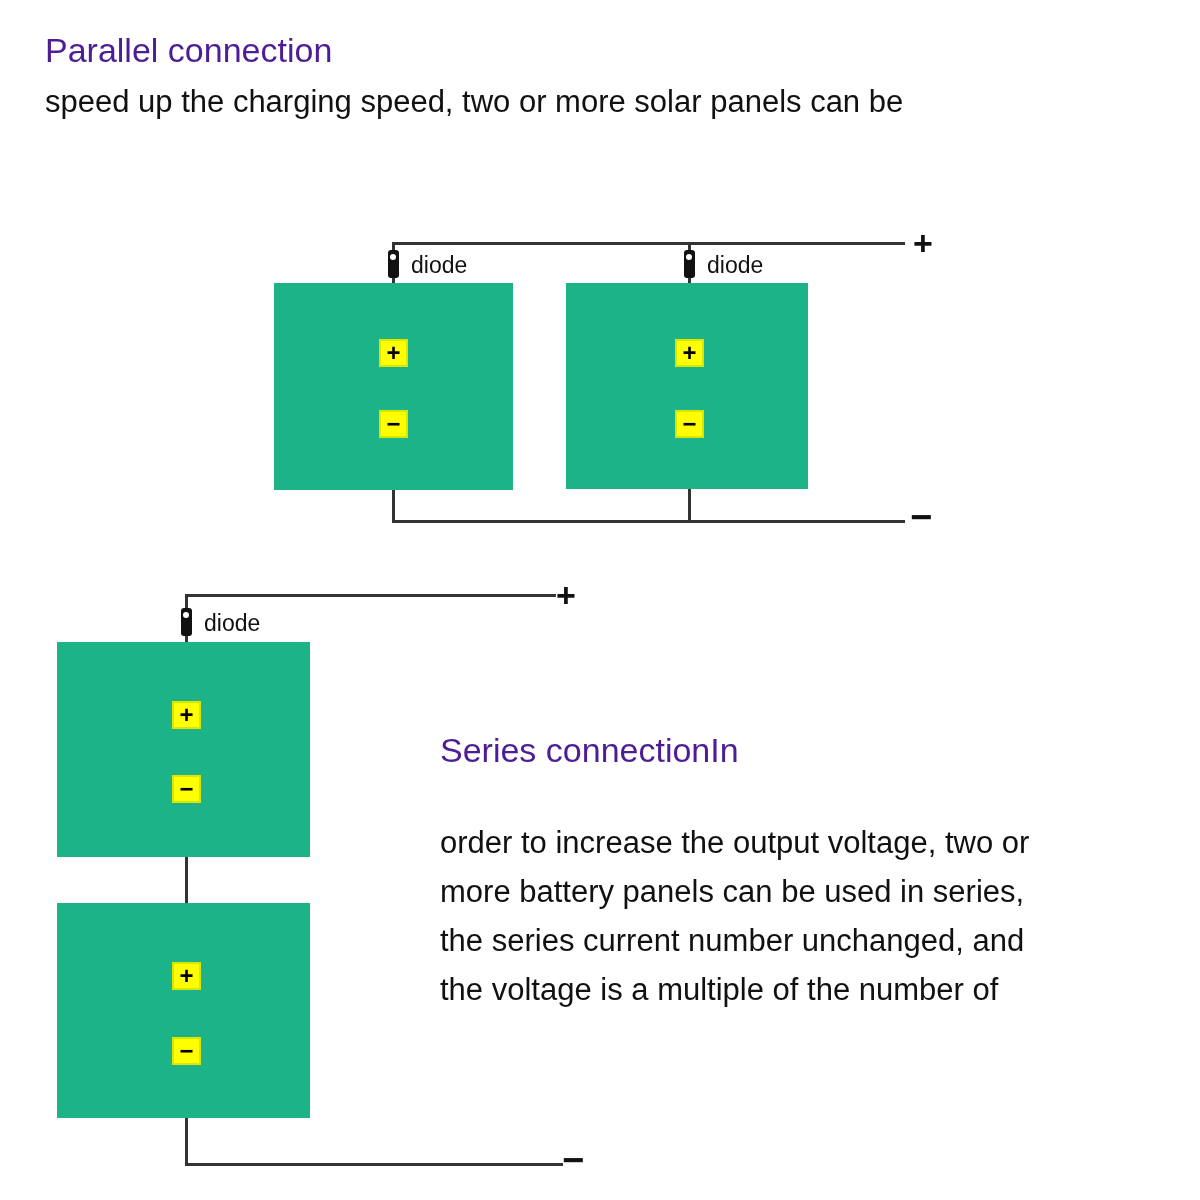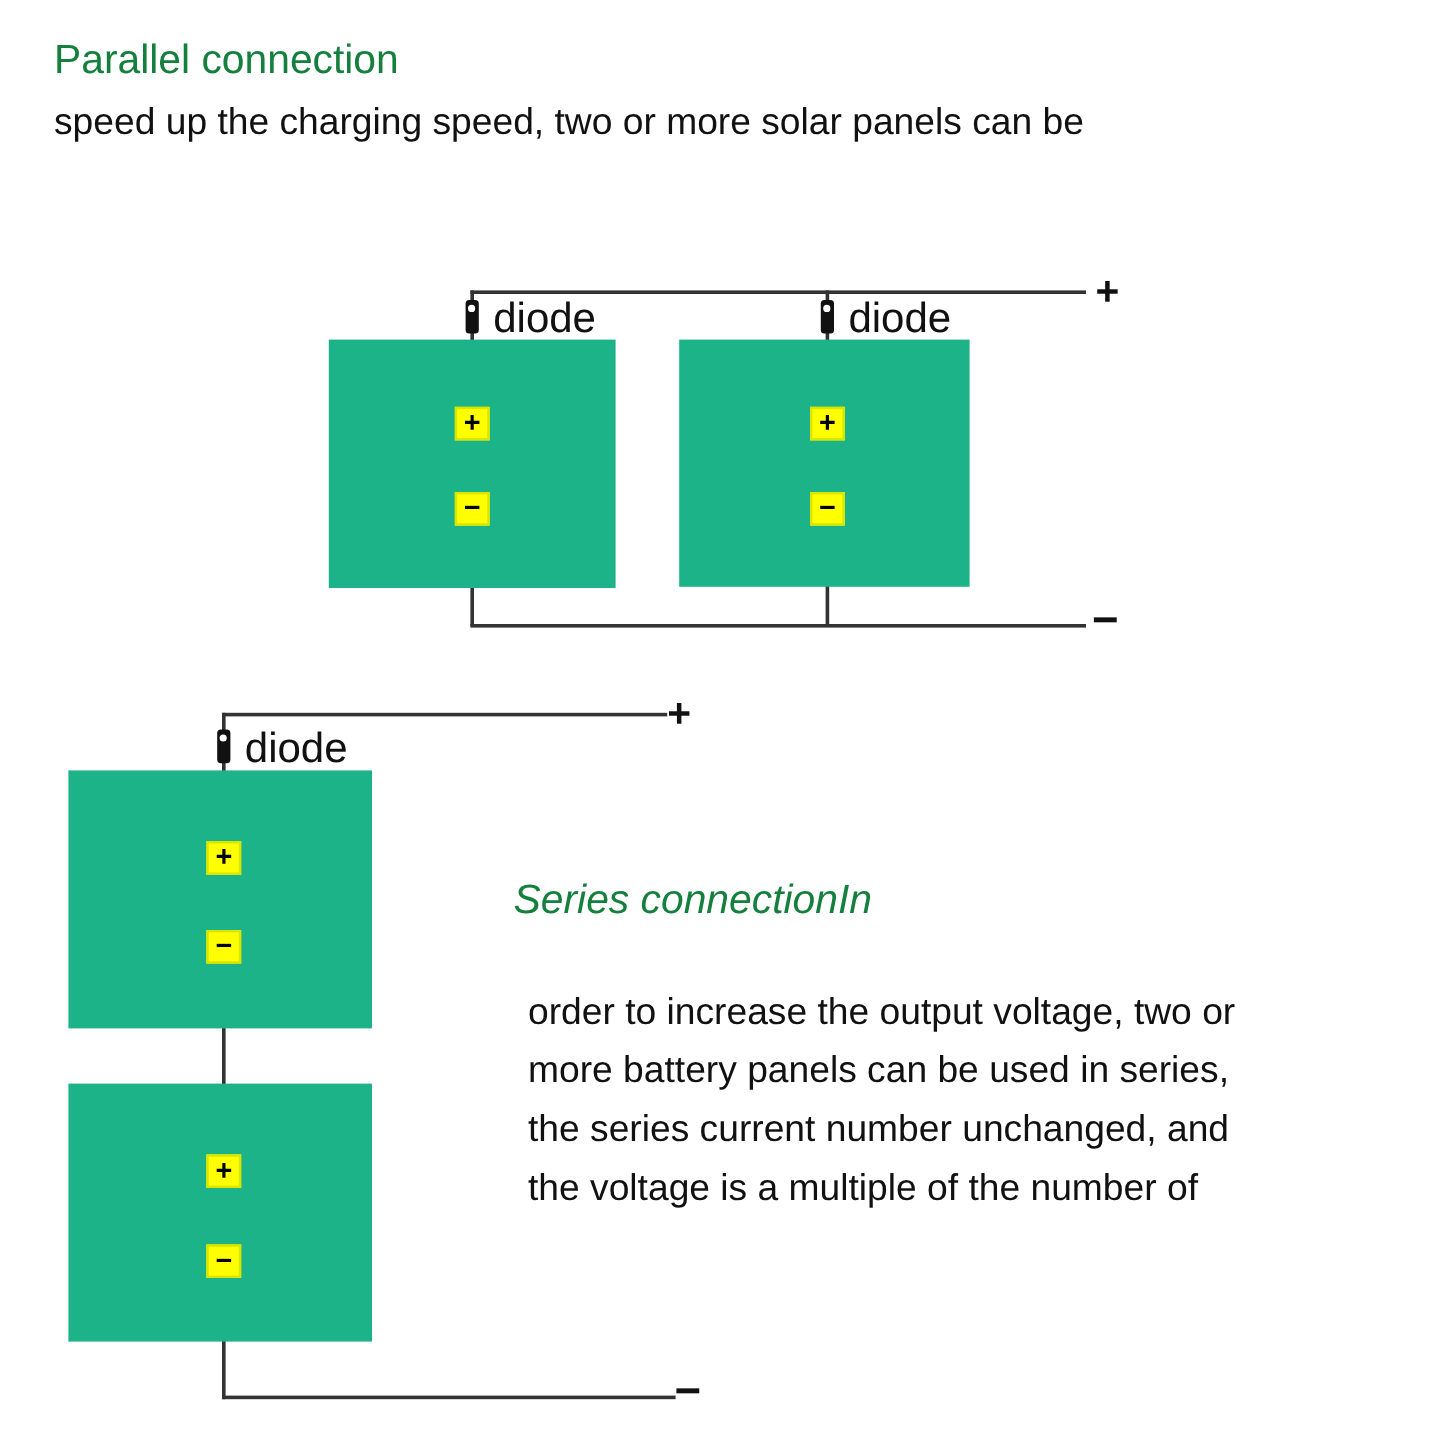--- a/index.html
+++ b/index.html
@@ -20,21 +20,21 @@
     overflow: hidden;
   }
 
   
   .heading {
     position: absolute;
     font-size: 34px;
     line-height: 40px;
     font-weight: 400;
     white-space: nowrap;
-    color: #15803d;
+    color: #4c1d95;
   }
   .para {
     position: absolute;
     font-size: 31px;
     line-height: 49px;
     font-weight: 400;
     color: #111111;
   }
   .para .ln { display: block; white-space: nowrap; }
 
@@ -76,21 +76,21 @@
     position: absolute;
     left: 2px;
     top: 4px;
     width: 6px;
     height: 6px;
     background: #ffffff;
     border-radius: 50%;
   }
   .diode-label {
     position: absolute;
-    font-size: 35px;
+    font-size: 23px;
     line-height: 31px;
     white-space: nowrap;
     color: #111111;
   }
   .term {
     position: absolute;
     font-size: 34px;
     line-height: 34px;
     font-weight: 700;
     white-space: nowrap;
@@ -149,21 +149,21 @@
   <div class="badge" style="left:172px; top:701px; width:29px; height:28px;">+</div>
   <div class="badge" style="left:172px; top:775px; width:29px; height:28px;">−</div>
 
   <div class="panel" style="left:57px; top:903px; width:253px; height:215px;"></div>
   <div class="badge" style="left:172px; top:962px; width:29px; height:28px;">+</div>
   <div class="badge" style="left:172px; top:1037px; width:29px; height:28px;">−</div>
 
   <div class="wire-h" style="left:185px; top:1163px; width:378px;"></div>
   <div class="term minus" style="left:562px; top:1143px;">−</div>
 
-  <div class="heading" style="left:428px; top:730px;font-style:italic;">Series connectionIn</div>
+  <div class="heading" style="left:440px; top:730px;">Series connectionIn</div>
 
   <div class="para" style="left:440px; top:776px; width:740px;margin-top:42px;">
     <span class="ln">order to increase the output voltage, two or</span>
     <span class="ln">more battery panels can be used in series,</span>
     <span class="ln">the series current number unchanged, and</span>
     <span class="ln">the voltage is a multiple of the number of</span>
   </div>
 
 </div>
 

